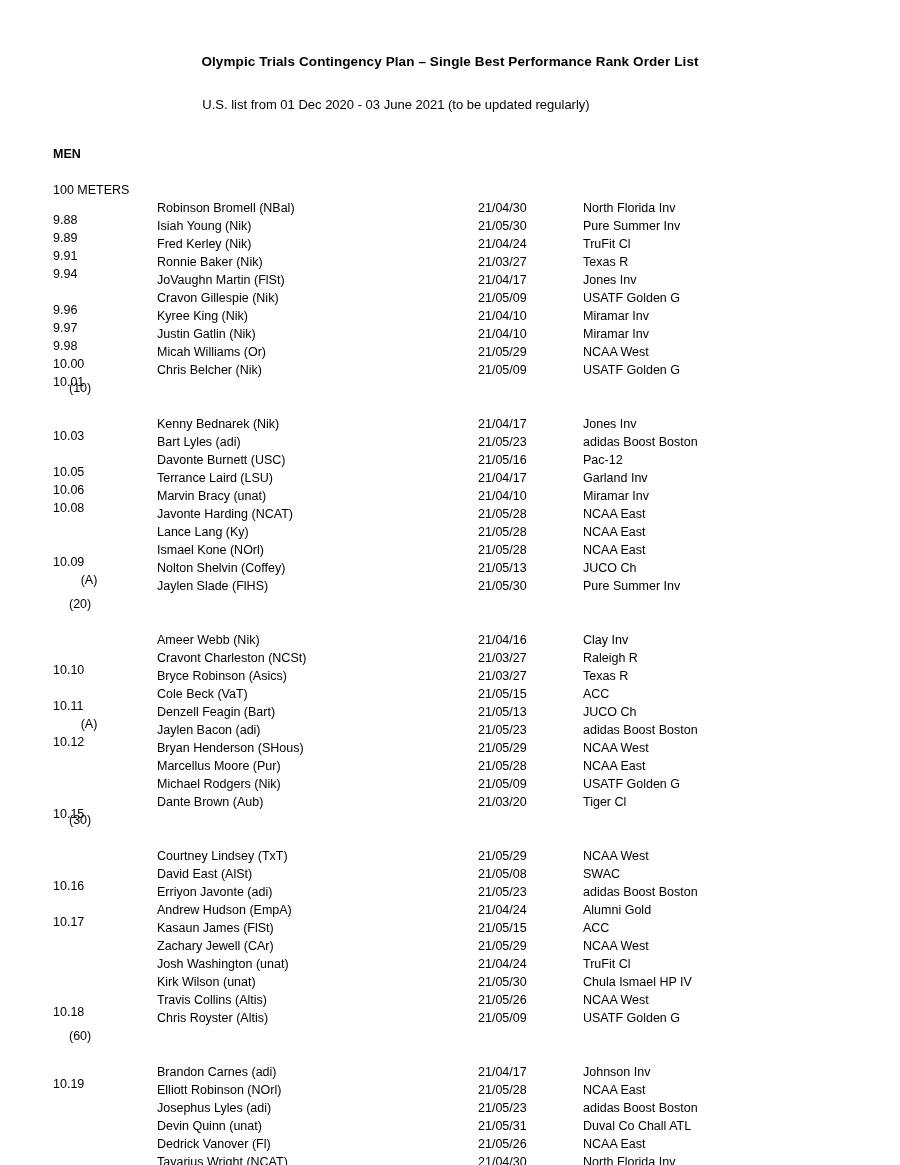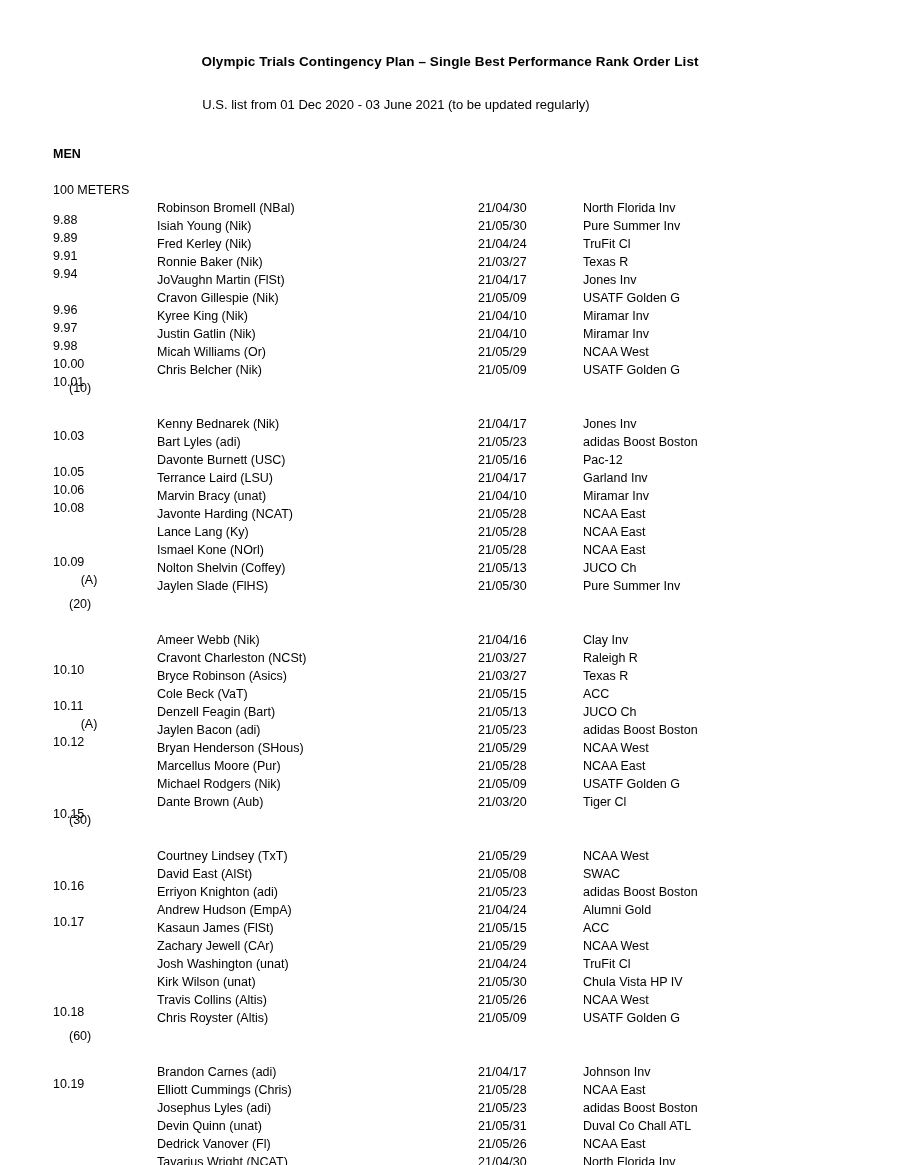--- a/index.html
+++ b/index.html
@@ -330,21 +330,21 @@
         <span class="c-meet">NCAA West</span>
       </div>
       <div class="row">
         <span class="c-mark">10.16</span>
         <span class="c-name">David East (AlSt)</span>
         <span class="c-date">21/05/08</span>
         <span class="c-meet">SWAC</span>
       </div>
       <div class="row">
         <span class="c-mark"></span>
-        <span class="c-name">Erriyon Knighton (adi)</span>
+        <span class="c-name">Erriyon Javonte (adi)</span>
         <span class="c-date">21/05/23</span>
         <span class="c-meet">adidas Boost Boston</span>
       </div>
       <div class="row">
         <span class="c-mark">10.17</span>
         <span class="c-name">Andrew Hudson (EmpA)</span>
         <span class="c-date">21/04/24</span>
         <span class="c-meet">Alumni Gold</span>
       </div>
       <div class="row">
@@ -362,21 +362,21 @@
       <div class="row">
         <span class="c-mark"></span>
         <span class="c-name">Josh Washington (unat)</span>
         <span class="c-date">21/04/24</span>
         <span class="c-meet">TruFit Cl</span>
       </div>
       <div class="row">
         <span class="c-mark"></span>
         <span class="c-name">Kirk Wilson (unat)</span>
         <span class="c-date">21/05/30</span>
-        <span class="c-meet">Chula Vista HP IV</span>
+        <span class="c-meet">Chula Ismael HP IV</span>
       </div>
       <div class="row">
         <span class="c-mark">10.18</span>
         <span class="c-name">Travis Collins (Altis)</span>
         <span class="c-date">21/05/26</span>
         <span class="c-meet">NCAA West</span>
       </div>
       <div class="row">
         <span class="c-mark"></span>
         <span class="c-name">Chris Royster (Altis)</span>
@@ -388,21 +388,21 @@
       </div>
       <div class="row spacer"></div>
       <div class="row">
         <span class="c-mark">10.19</span>
         <span class="c-name">Brandon Carnes (adi)</span>
         <span class="c-date">21/04/17</span>
         <span class="c-meet">Johnson Inv</span>
       </div>
       <div class="row">
         <span class="c-mark"></span>
-        <span class="c-name">Elliott Cummings (Chris)</span>
+        <span class="c-name">Elliott Robinson (NOrl)</span>
         <span class="c-date">21/05/28</span>
         <span class="c-meet">NCAA East</span>
       </div>
       <div class="row">
         <span class="c-mark"></span>
         <span class="c-name">Josephus Lyles (adi)</span>
         <span class="c-date">21/05/23</span>
         <span class="c-meet">adidas Boost Boston</span>
       </div>
       <div class="row">

